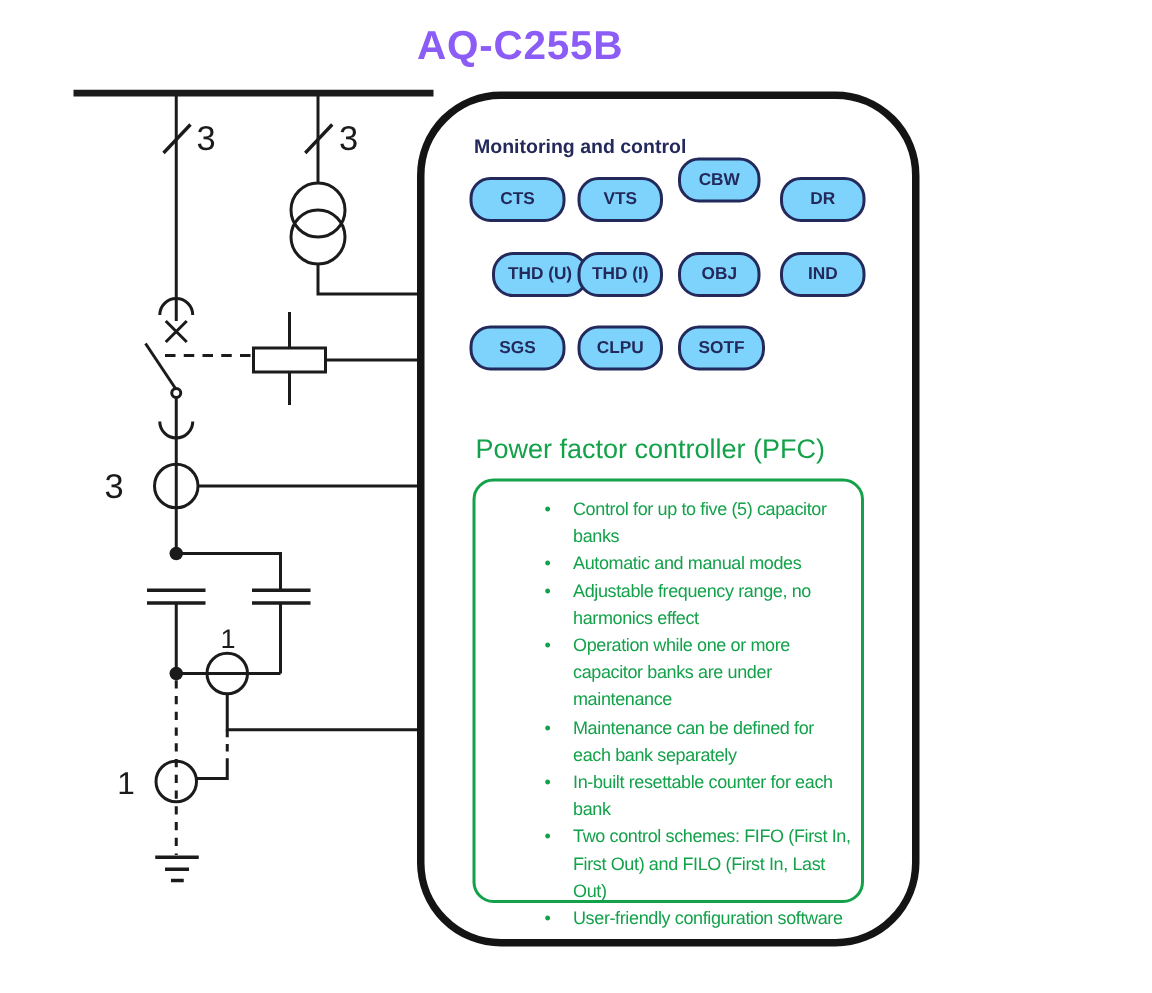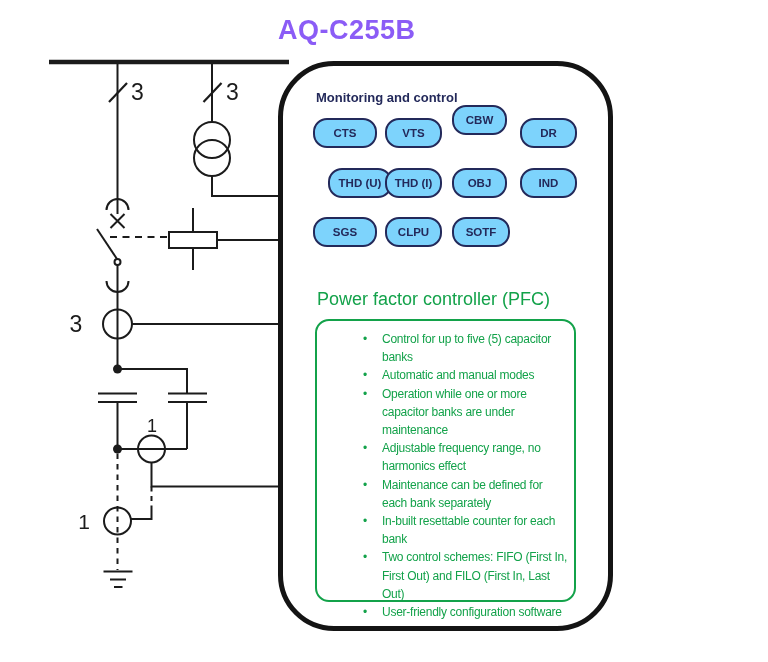--- a/index.html
+++ b/index.html
@@ -125,22 +125,22 @@
     <div class="chip" style="left:30px;top:151px;width:64px">SGS</div>
     <div class="chip" style="left:102px;top:151px;width:57px">CLPU</div>
     <div class="chip" style="left:169px;top:151px;width:58px">SOTF</div>
 
     <div class="pfc-heading">Power factor controller (PFC)</div>
 
     <div class="pfc-box">
       <ul>
         <li>Control for up to five (5) capacitor banks</li>
         <li>Automatic and manual modes</li>
+        <li>Adjustable frequency range, no harmonics effect</li>
         <li>Operation while one or more capacitor banks are under maintenance</li>
-        <li>Adjustable frequency range, no harmonics effect</li>
         <li>Maintenance can be defined for each bank separately</li>
         <li>In-built resettable counter for each bank</li>
         <li>Two control schemes: FIFO (First In, First Out) and FILO (First In, Last Out)</li>
         <li>User-friendly configuration software</li>
       </ul>
     </div>
   </div>
 </div>
 
 </body></html>

